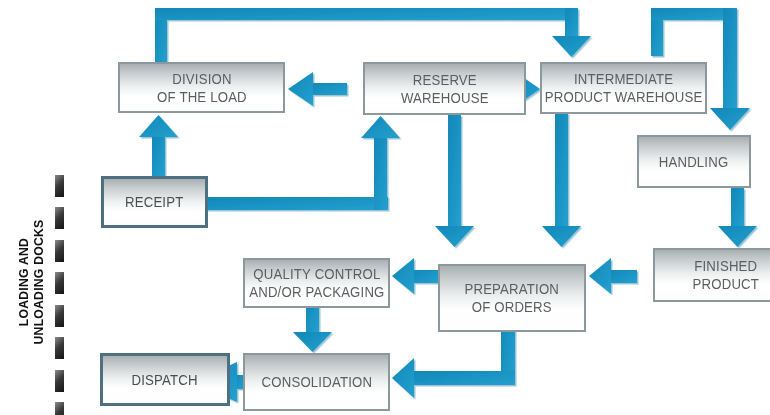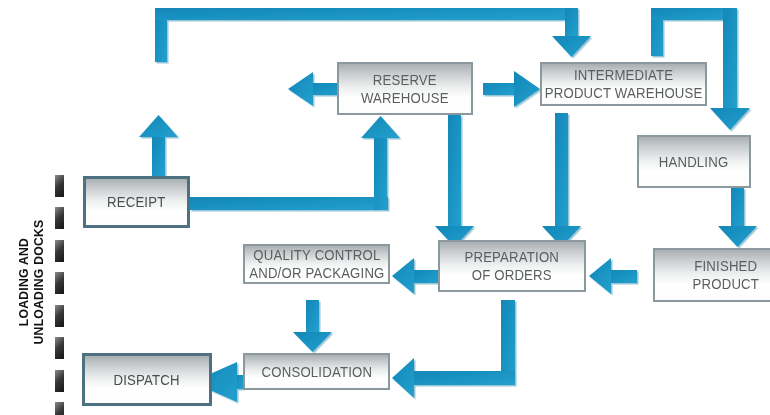--- a/index.html
+++ b/index.html
@@ -22,20 +22,21 @@
     border: 2px solid #8b989d;
     background: linear-gradient(180deg, #a9afb2 0%, #c9cdcf 20%, #eef0f0 48%, #ffffff 70%, #fdfdfd 100%);
     display: flex;
     align-items: center;
     justify-content: center;
     color: #5b5e60;
   }
   .node.dock {
     border: 3px solid #4e7181;
     color: #4a4c4e;
+    margin-left: 18px;
   }
   .node .label {
     text-align: center;
     font-size: 15px;
     line-height: 18px;
     letter-spacing: 0.2px;
     white-space: nowrap;
     transform: scaleX(0.88);
   }
   .dash {
@@ -147,71 +148,77 @@
   <div class="dash" style="top:305px"></div>
   <div class="dash" style="top:337px"></div>
   <div class="dash" style="top:370px"></div>
   <div class="dash" style="top:402px"></div>
 
   <div class="dock-label">
     <div>LOADING AND</div>
     <div>UNLOADING DOCKS</div>
   </div>
 
-
-  <div class="node" style="left:337px; top:62px; width:136px; height:53px">
+  <div class="node" style="left:118px; top:62px; width:167px; height:51px">
+    <div class="label">
+      <div>DIVISION</div>
+      <div>OF THE LOAD</div>
+    </div>
+  </div>
+
+  <div class="node" style="left:363px; top:62px; width:163px; height:53px">
     <div class="label">
       <div>RESERVE</div>
       <div>WAREHOUSE</div>
     </div>
   </div>
 
-  <div class="node" style="left:540px; top:62px; width:167px; height:44px">
+  <div class="node" style="left:540px; top:62px; width:167px; height:52px">
     <div class="label">
       <div>INTERMEDIATE</div>
       <div>PRODUCT WAREHOUSE</div>
     </div>
   </div>
 
   <div class="node" style="left:637px; top:135px; width:114px; height:53px">
     <div class="label">
       <div>HANDLING</div>
       <div></div>
     </div>
   </div>
 
   <div class="node dock" style="left:83px; top:176px; width:107px; height:52px">
     <div class="label">
       <div>RECEIPT</div>
       <div></div>
     </div>
   </div>
 
-  <div class="node" style="left:243px; top:244px; width:147px; height:40px">
+  <div class="node" style="left:243px; top:258px; width:147px; height:50px">
     <div class="label">
       <div>QUALITY CONTROL</div>
       <div>AND/OR PACKAGING</div>
     </div>
   </div>
 
-  <div class="node" style="left:438px; top:240px; width:148px; height:52px">
+  <div class="node" style="left:438px; top:264px; width:148px; height:68px">
     <div class="label">
       <div>PREPARATION</div>
       <div>OF ORDERS</div>
     </div>
   </div>
 
   <div class="node" style="left:653px; top:248px; width:146px; height:54px">
     <div class="label">
       <div>FINISHED</div>
       <div>PRODUCT</div>
     </div>
   </div>
 
-  <div class="node" style="left:243px; top:353px; width:147px; height:37px">
+  <div class="node" style="left:243px; top:353px; width:147px; height:58px">
     <div class="label">
       <div>CONSOLIDATION</div>
       <div></div>
     </div>
   </div>
 
   <div class="node dock" style="left:82px; top:353px; width:130px; height:53px">
     <div class="label">
       <div>DISPATCH</div>
       <div></div>

